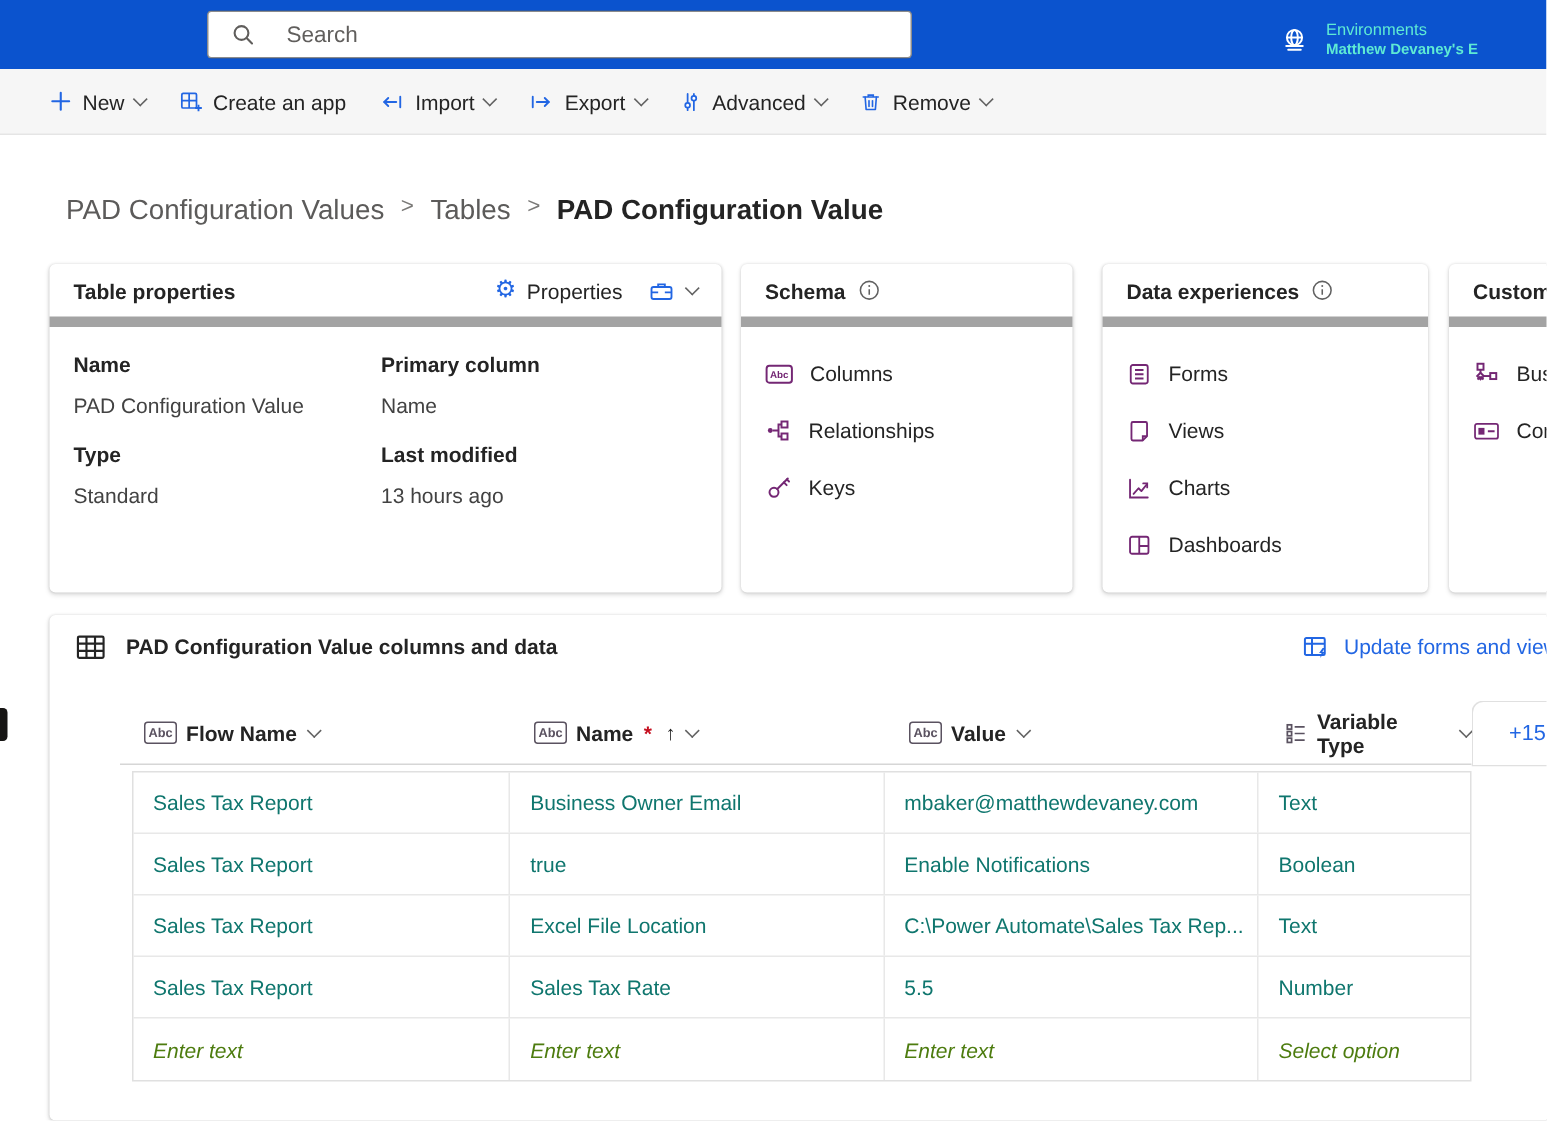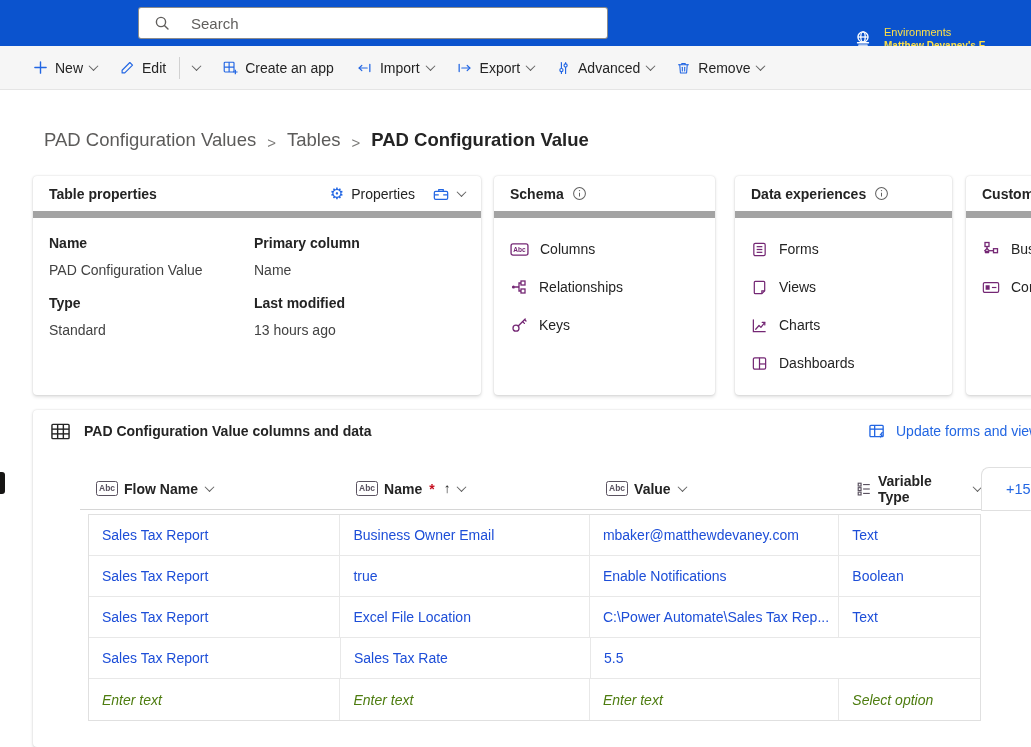--- a/index.html
+++ b/index.html
@@ -10,36 +10,36 @@
   }
   
   .topbar { position:absolute; left:0; top:0; width:100%; height:46px; background:#0B53CE; }
   .searchbox {
     position:absolute; left:138px; top:7px; width:470px; height:32px; background:#fff;
     border:1px solid rgba(0,0,0,.45); border-radius:3px; display:flex; align-items:center; padding:0 10px 0 15px;
   }
   .searchbox input { border:none; outline:none; flex:1; font-size:15px; margin-left:21px;
     font-family:"Liberation Sans", sans-serif; color:#242424; background:transparent; }
   .searchbox input::placeholder { color:#605E5C; }
-  .envblock { position:absolute; left:852px; top:16px; height:46px; display:flex; align-items:center; gap:10px; color:#fde047; }
+  .envblock { position:absolute; left:852px; top:4px; height:46px; display:flex; align-items:center; gap:10px; color:#5eead4; }
   .envtext { display:flex; flex-direction:column; line-height:1.25; white-space:nowrap; }
   .envtext .lbl { font-size:11px; }
   .envtext .name { font-size:10px; font-weight:700; }
   
   .cmdbar {
     position:absolute; left:0; top:46px; width:100%; height:44px; background:#F6F6F6;
     border-bottom:1px solid #E5E5E5; display:flex; align-items:center; padding-left:22px;
   }
   .cmd { display:flex; align-items:center; gap:7px; padding:0 11px; height:32px; border-radius:3px;
     color:#242424; font-size:14px; cursor:default; white-space:nowrap; }
   .chev { width:7px; height:7px; border-right:1.4px solid #616161; border-bottom:1.4px solid #616161;
     transform:rotate(45deg) translate(-1px,-1px); display:inline-block; flex:none; }
   .vdiv { width:1px; height:22px; background:#D1D1D1; margin:0 6px; }
   
-  .breadcrumb { position:absolute; left:44px; top:129px; display:flex; align-items:flex-end; gap:11px;
+  .breadcrumb { position:absolute; left:44px; top:129px; display:flex; align-items:flex-start; gap:11px;
     font-size:18.5px; color:#5c5b5a; }
   .breadcrumb .sep { font-size:15px; color:#7a7977; }
   .breadcrumb .last { color:#242424; font-weight:700; }
   
   .card { position:absolute; background:#fff; border-radius:4px;
     box-shadow:0 0 2px rgba(0,0,0,.13), 0 1.6px 3.6px rgba(0,0,0,.13); }
   .card-h { height:42px; display:flex; align-items:center; padding:0 16px;
     border-bottom:7px solid #a3a3a3; font-weight:700; font-size:14px;text-align:center; }
   .card-h .right { margin-left:auto; display:flex; align-items:center; gap:9px; font-weight:400; }
   .props-body { padding:17px 16px; display:grid; grid-template-columns:205px 1fr; row-gap:17px; }
@@ -64,21 +64,21 @@
     padding:1px 2px; border-radius:2.5px; line-height:1.2; flex:none; }
   .req { color:#C50F1F; font-weight:700; margin-left:1px; }
   .sort { font-weight:400; font-size:13.5px; margin-left:3px; }
   .morecols { position:absolute; left:948px; top:57px; width:80px; height:44px; background:#fff;
     border:1px solid #E0E0E0; border-right:none; border-radius:8px 0 0 0; display:flex;
     align-items:center; padding-left:24px; color:#2266E3; font-size:14.5px; }
   .rows { position:absolute; left:55px; top:104px; width:893px; border:1px solid #E0E0E0; background:#fff; }
   .grow { display:flex; height:41px; border-bottom:1px solid #E8E8E8; }
   .grow:last-child { border-bottom:none; }
   .cell { display:flex; align-items:center; padding-left:13px; border-right:1px solid #E8E8E8;
-    font-size:14px; color:#1d4ed8; overflow:hidden; white-space:nowrap; }
+    font-size:14px; color:#0f766e; overflow:hidden; white-space:nowrap; }
   .cell:last-child { border-right:none; }
   .c1{width:252px} .c2{width:250px} .c3{width:250px} .c4{width:141px}
   .newrow .cell { font-style:italic; color:#4d7c0f; }
   .edge-mark { position:absolute; left:0; top:472px; width:5px; height:22px; background:#161514;
     border-radius:0 3px 3px 0; }
   svg { flex:none; display:block; }
 </style>
 </head>
 <body>
 
@@ -114,30 +114,20 @@
         <svg width="15" height="15" viewBox="0 0 16 16">
           <path d="M8 2v12M2 8h12" stroke="#2266E3" stroke-width="1.5" stroke-linecap="round"></path>
         </svg>
       </span>
     <span>New</span>
       <span class="chev"></span>
   </div>
   <div class="cmd">
     <span>
         <svg width="16" height="16" viewBox="0 0 18 18" fill="none" stroke="#2266E3" stroke-width="1.3">
-          <path d="M12.2 2.8l3 3L6.5 14.5H3.5v-3z" stroke-linejoin="round"></path>
-        </svg>
-      </span>
-    <span>Edit</span>
-    <span class="vdiv"></span>
-    <span class="chev"></span>
-  </div>
-  <div class="cmd">
-    <span>
-        <svg width="16" height="16" viewBox="0 0 18 18" fill="none" stroke="#2266E3" stroke-width="1.3">
           <rect x="2.5" y="2.5" width="11" height="11" rx="1"></rect>
           <path d="M2.5 8h11M8 2.5v11"></path>
           <path d="M15 11v5M12.5 13.5h5" stroke-width="1.4"></path>
         </svg>
       </span>
     <span>Create an app</span>
   </div>
   <div class="cmd">
     <span>
         <svg width="17" height="16" viewBox="0 0 18 18" fill="none" stroke="#2266E3" stroke-width="1.4" stroke-linecap="round">
@@ -443,20 +433,21 @@
     <div class="grow">
       <div class="cell c1">Sales Tax Report</div>
       <div class="cell c2">Excel File Location</div>
       <div class="cell c3">C:\Power Automate\Sales Tax Rep...</div>
       <div class="cell c4">Text</div>
     </div>
     <div class="grow">
       <div class="cell c1">Sales Tax Report</div>
       <div class="cell c2">Sales Tax Rate</div>
       <div class="cell c3">5.5</div>
+      <div class="cell c4">Number</div>
     </div>
     <div class="grow newrow">
       <div class="cell c1">Enter text</div>
       <div class="cell c2">Enter text</div>
       <div class="cell c3">Enter text</div>
       <div class="cell c4">Select option</div>
     </div>
   </div>
 </div>
 

